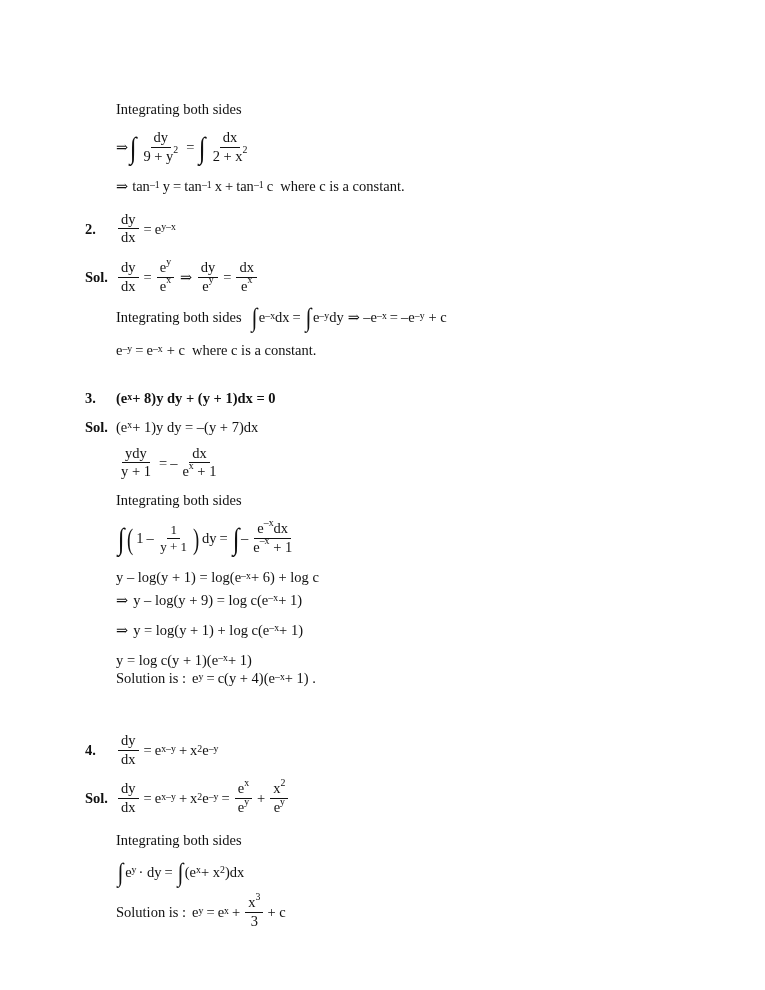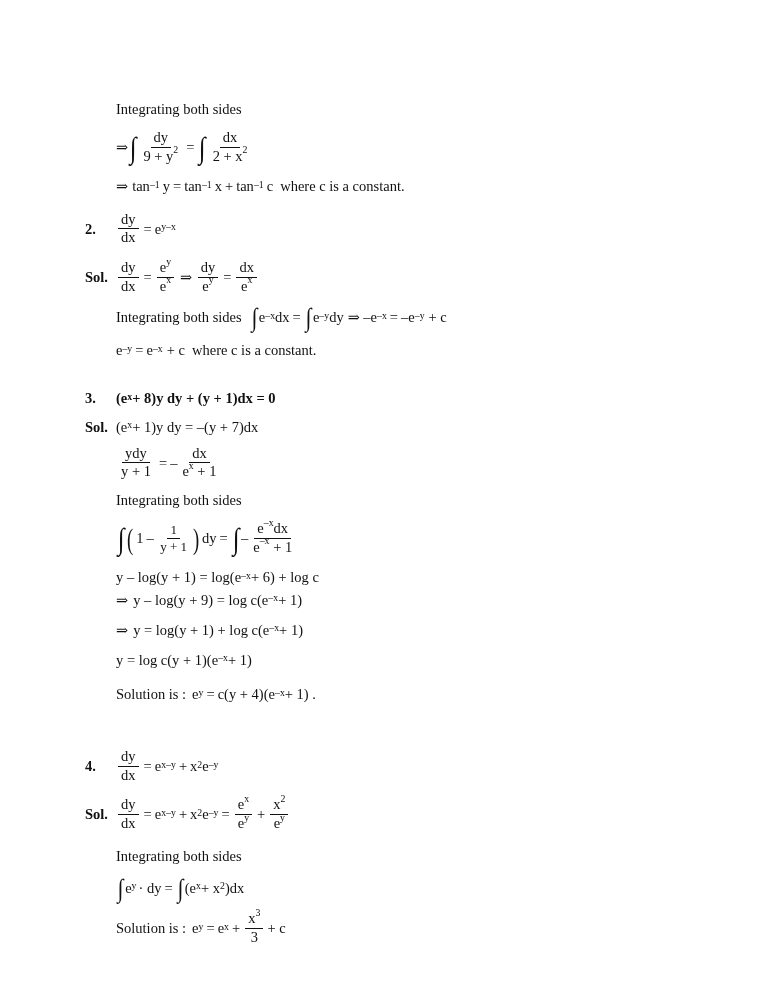--- a/index.html
+++ b/index.html
@@ -305,21 +305,21 @@
 
     <div class="line indent" style="margin-bottom:12px;">
       <span class="math">
         <span>⇒</span>
         <span style="margin-left:5px;">y = log(y + 1) + log c(e</span>
           <span class="sup">–x</span>
           <span> + 1)</span>
       </span>
     </div>
 
-    <div class="line indent" style="margin-bottom:16px;">
+    <div class="line indent" style="">
       <span class="math">
         <span>y = log c(y + 1)(e</span>
           <span class="sup">–x</span>
           <span> + 1)</span>
       </span>
     </div>
 
     <div class="line indent" style="margin-bottom:46px;">
       <span class="math">
         <span>Solution is :</span>

